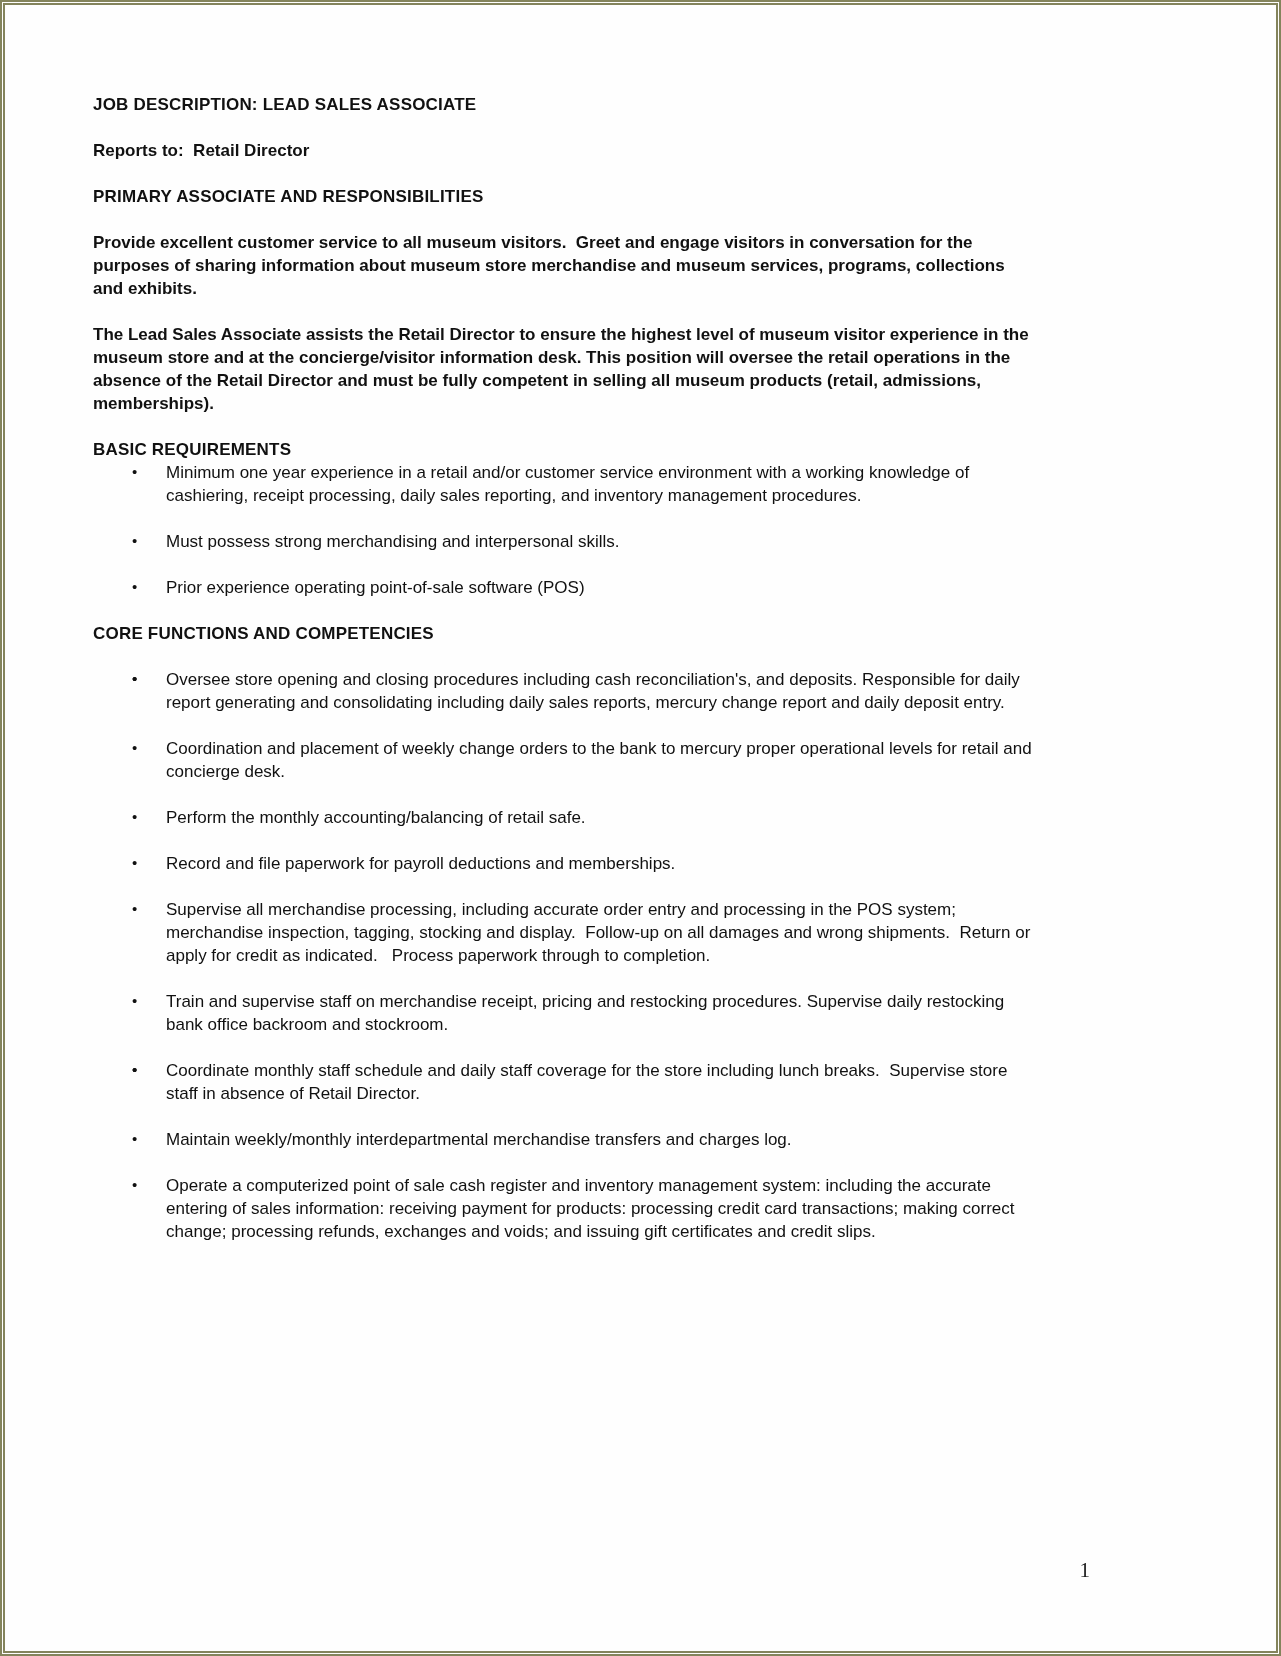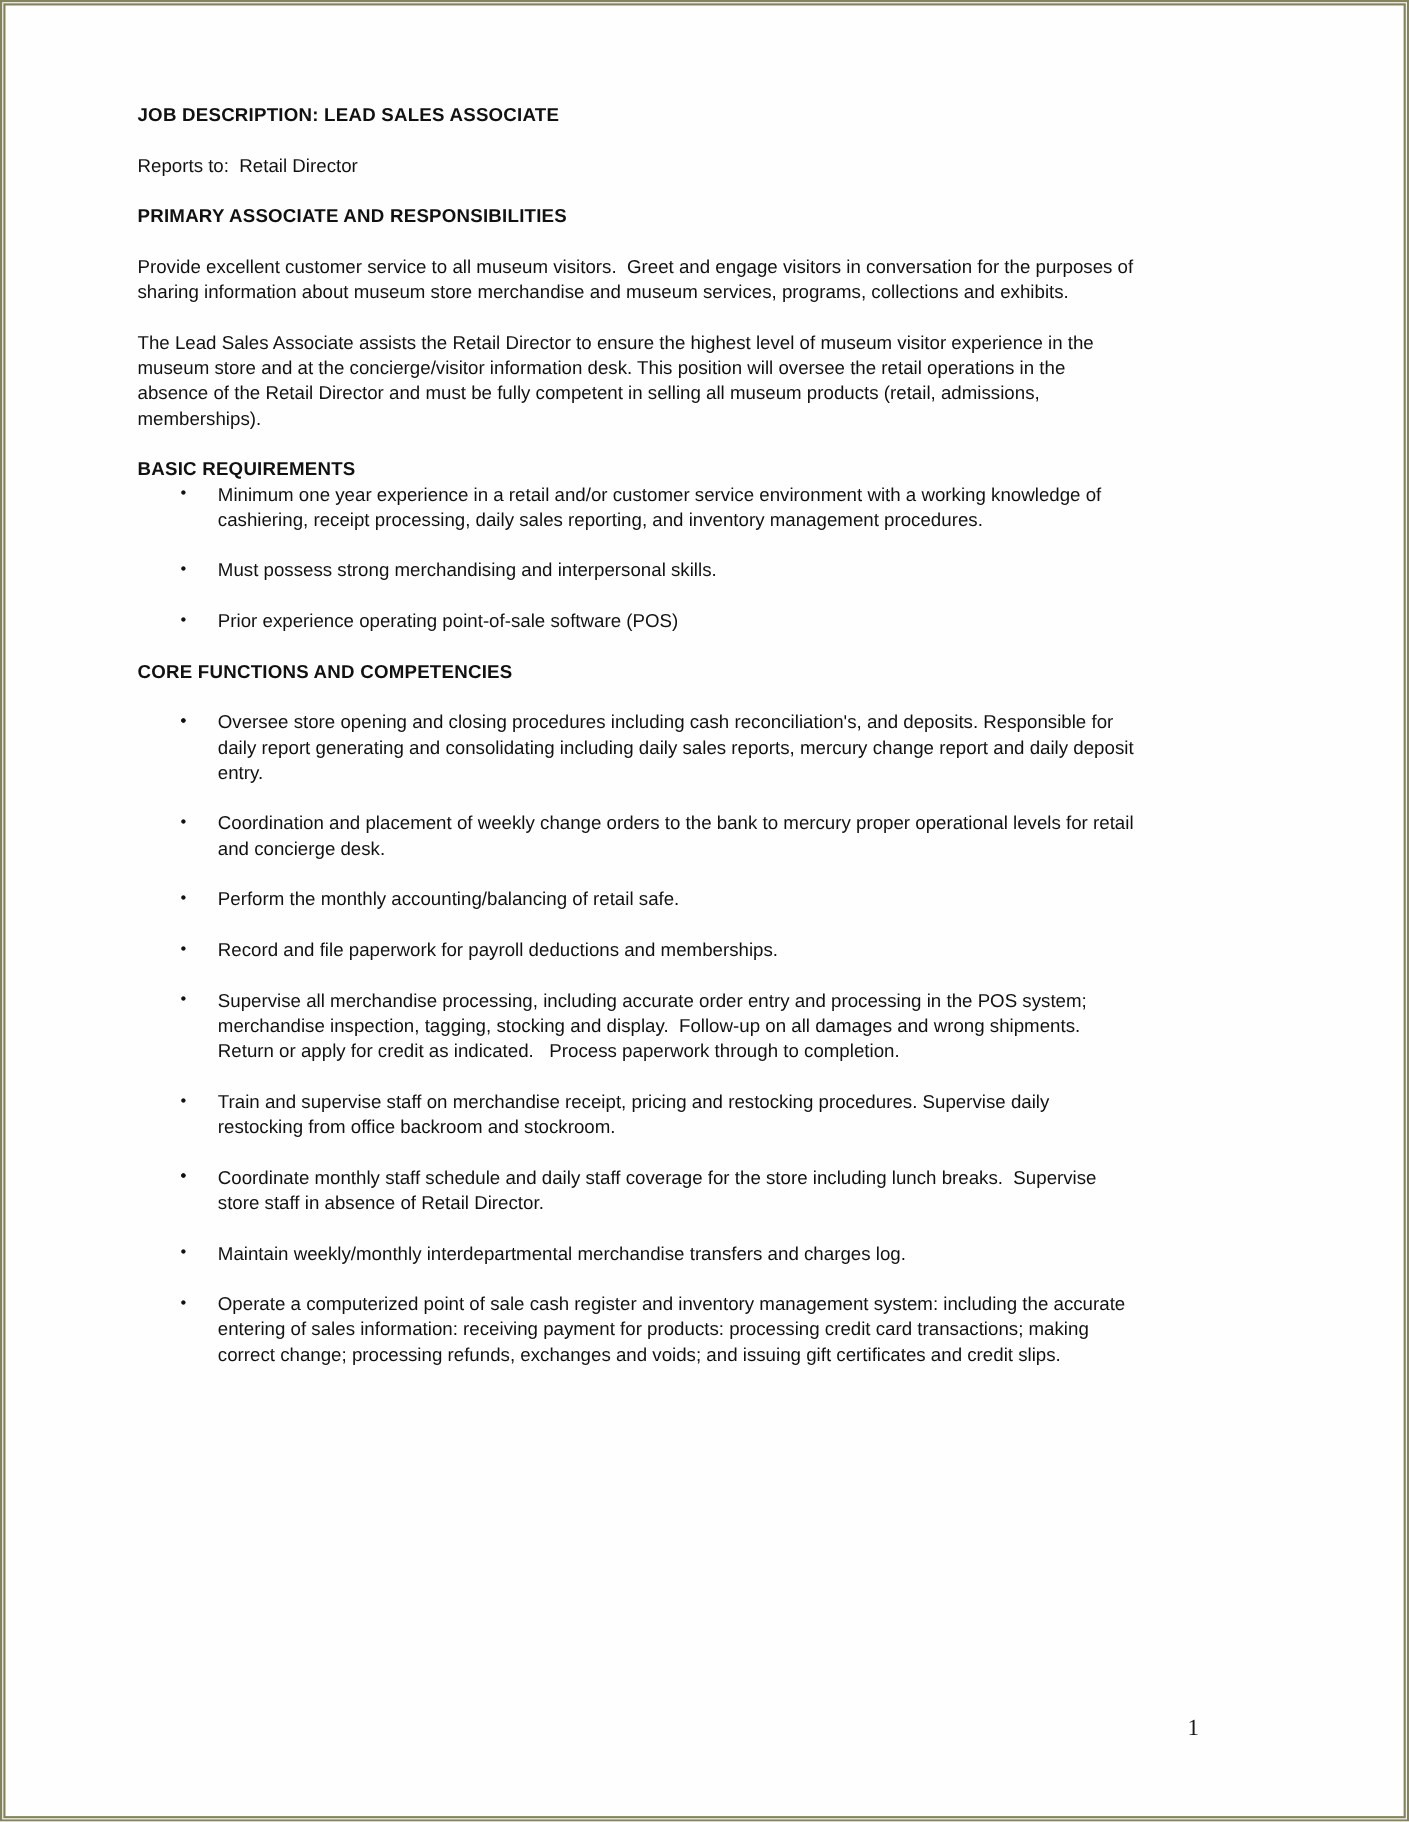--- a/index.html
+++ b/index.html
@@ -15,35 +15,36 @@
     background: #fefefe;
     border: 5px double #84845c;
     overflow: hidden;
     font-family: "Liberation Sans", "DejaVu Sans", sans-serif;
     color: #111111;
   }
   .content {
     box-sizing: border-box;
     width: 100%;
     height: 100%;
-    padding: 88px 242px 0 120px;
+    padding: 88px 242px 0 88px;
     font-size: 17px;
     line-height: 23px;
   }
   .txt { white-space: pre-wrap; }
   h1, h2 {
     font-size: 17px;
     line-height: 23px;
     font-weight: bold;
     margin: 0 0 23px 0;
     letter-spacing: 0.2px;
   }
   h2.tight { margin-bottom: 0; }
   p {
     margin: 0 0 23px 0;
+    font-weight: bold;
   }
   ul.bullets {
     list-style: none;
     margin: 0;
     padding: 0;
   }
   ul.bullets li {
     position: relative;
     padding-left: 73px;
     margin: 0 0 23px 0;
@@ -114,21 +115,21 @@
       <li>
         <span class="dot">•</span>
         <span class="txt">Record and file paperwork for payroll deductions and memberships.</span>
       </li>
       <li>
         <span class="dot">•</span>
         <span class="txt">Supervise all merchandise processing, including accurate order entry and processing in the POS system; merchandise inspection, tagging, stocking and display.  Follow-up on all damages and wrong shipments.  Return or apply for credit as indicated.   Process paperwork through to completion.</span>
       </li>
       <li>
         <span class="dot">•</span>
-        <span class="txt">Train and supervise staff on merchandise receipt, pricing and restocking procedures. Supervise daily restocking from office backroom and stockroom.</span>
+        <span class="txt">Train and supervise staff on merchandise receipt, pricing and restocking procedures. Supervise daily restocking bank office backroom and stockroom.</span>
       </li>
       <li>
         <span class="dot">•</span>
       </li>
       <li>
         <span class="dot">•</span>
         <span class="txt">Coordinate monthly staff schedule and daily staff coverage for the store including lunch breaks.  Supervise store staff in absence of Retail Director.</span>
       </li>
       <li>
         <span class="dot">•</span>

